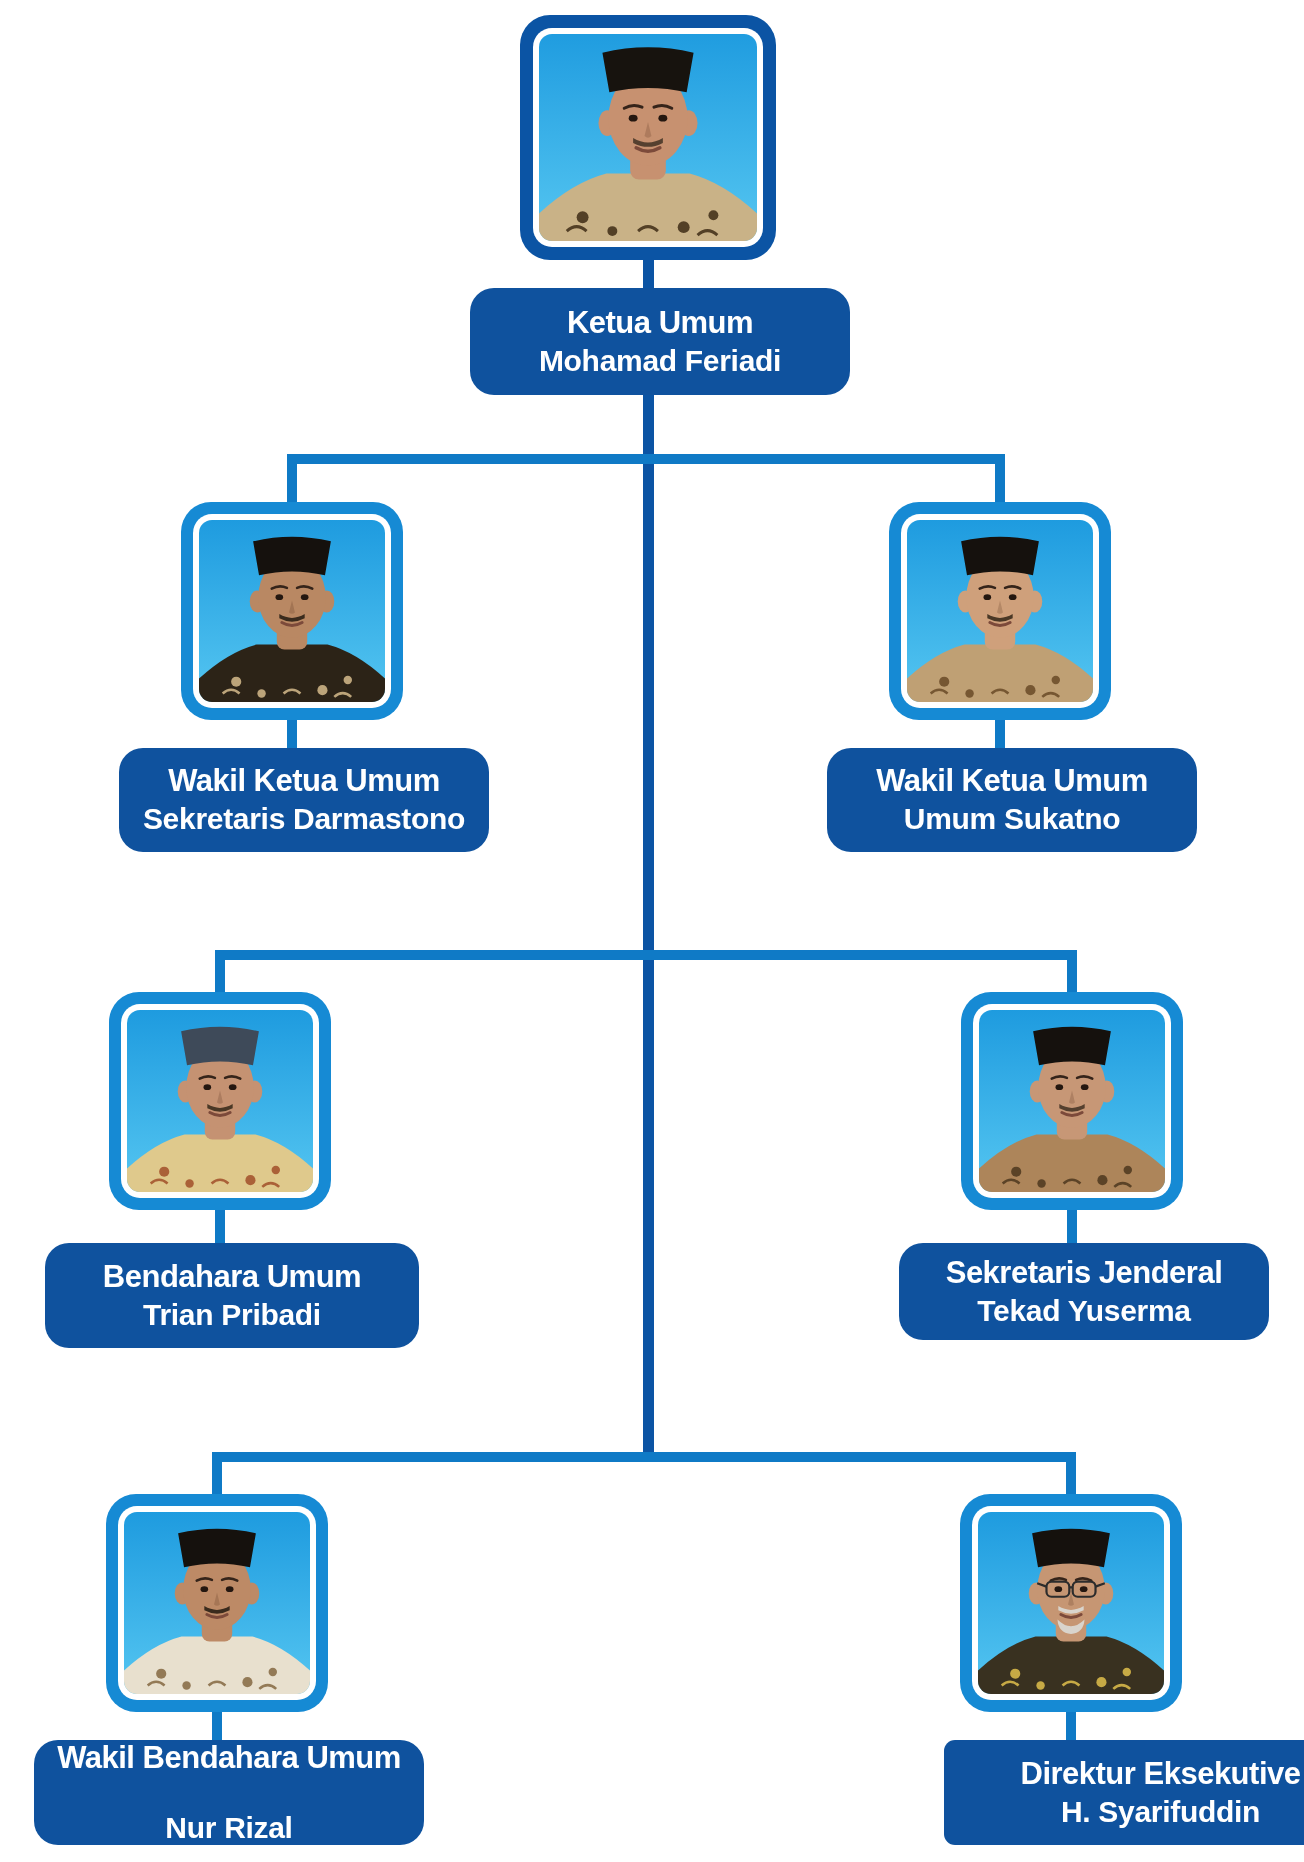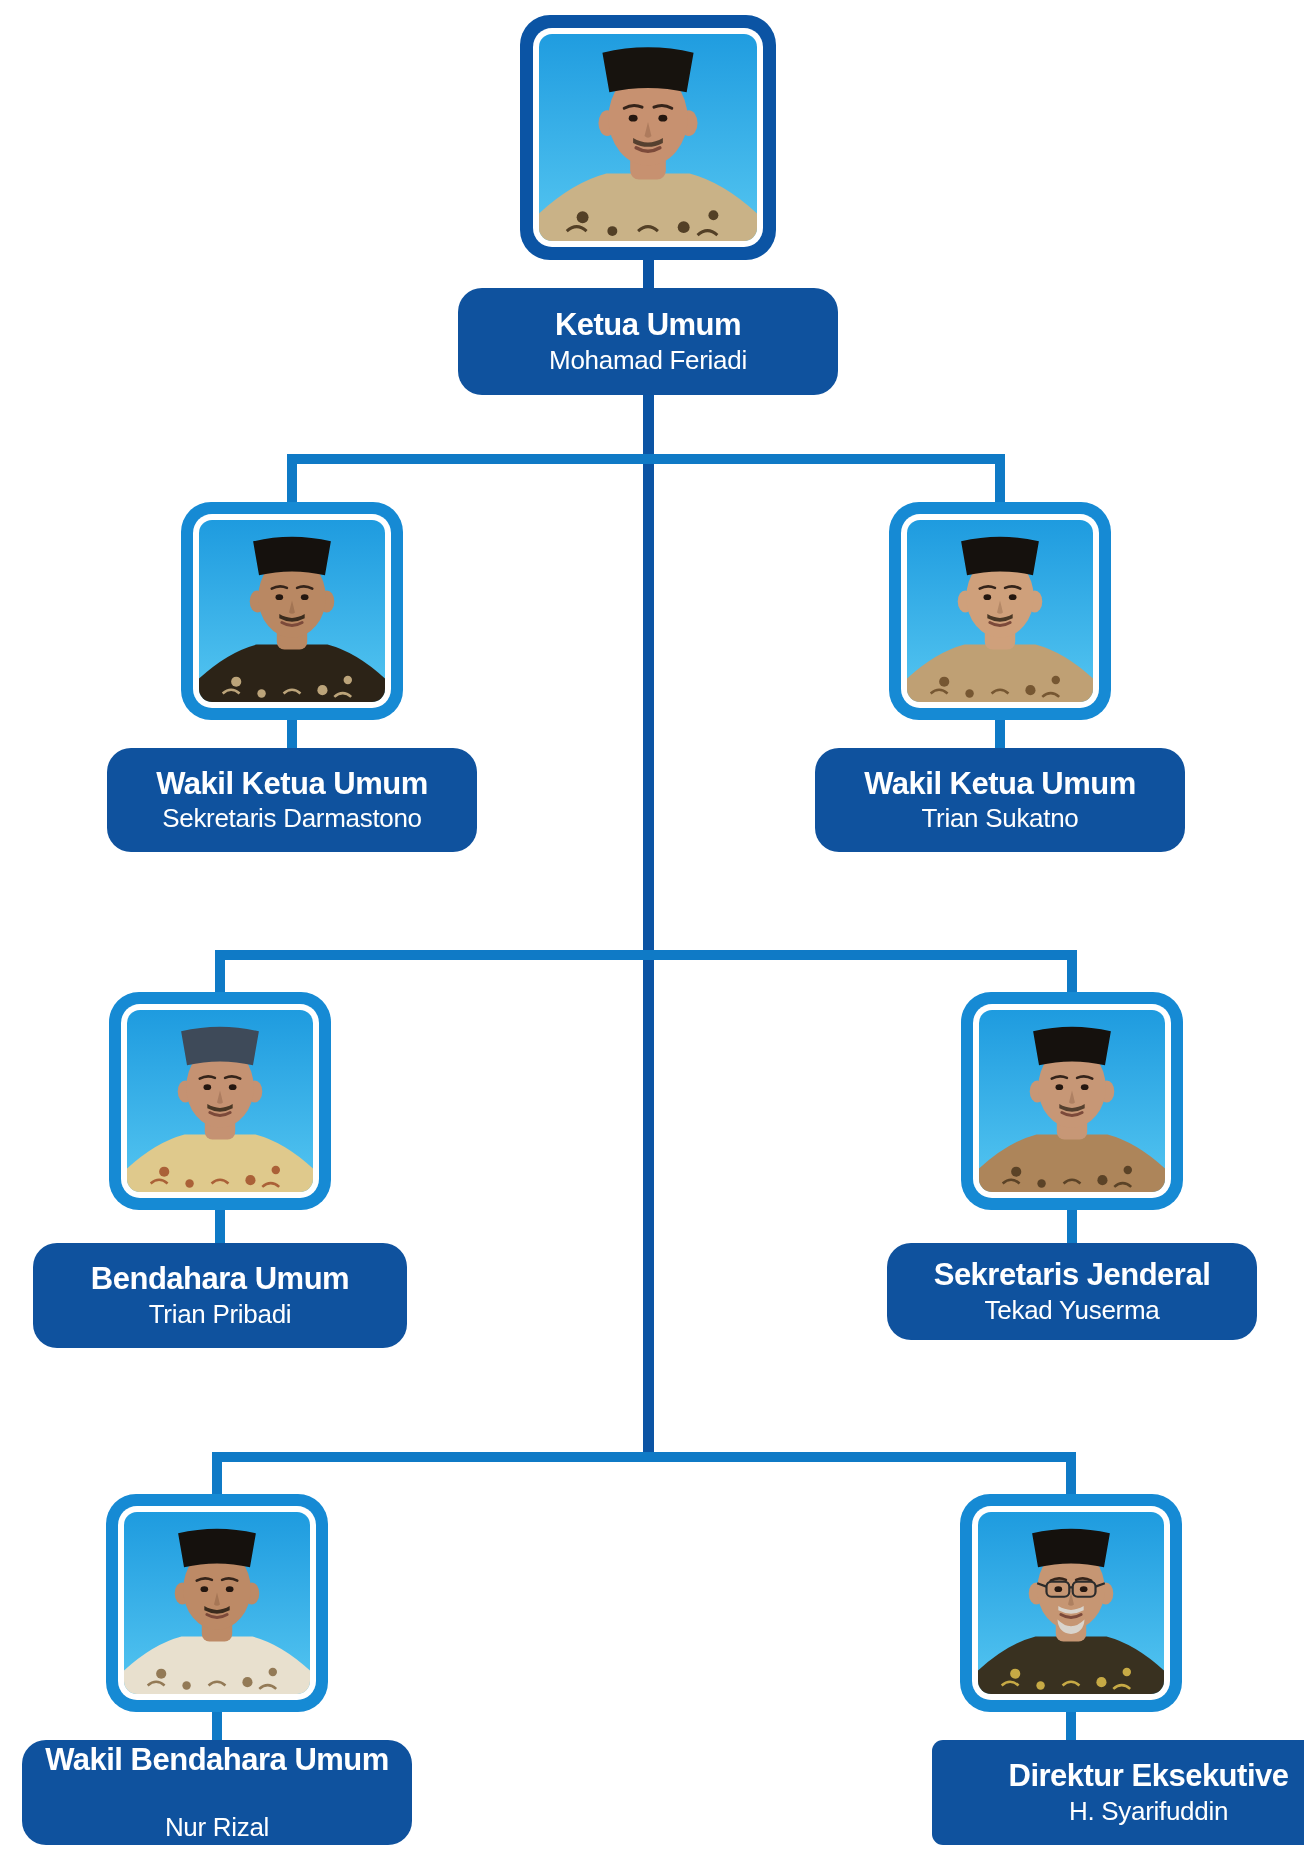--- a/index.html
+++ b/index.html
@@ -22,24 +22,24 @@
     padding:6px;box-sizing:border-box;
   }
   .photo-inner{
     width:100%;height:100%;border-radius:13px;overflow:hidden;position:relative;
   }
   .photo-inner svg{display:block;width:100%;height:100%;}
   
   .card{
     position:absolute;background:var(--box,#0F529E);border-radius:24px;
     color:var(--text,#fff);display:flex;flex-direction:column;align-items:center;
-    justify-content:center;text-align:center;box-sizing:border-box;gap:5px;
+    justify-content:center;text-align:center;box-sizing:border-box;gap:5px;margin-left:12px;
   }
   .card .title{font-weight:700;font-size:31px;letter-spacing:-0.5px;line-height:1.05;}
-  .card .name{font-weight:400;font-size:26px;letter-spacing:-0.3px;line-height:1.05;}
+  .card .name{font-weight:700;font-size:30px;letter-spacing:-0.3px;line-height:1.05;}
   
   .f0{left:520px;top:15px;width:256px;height:245px;}
   .f1{left:181px;top:502px;width:222px;height:218px;}
   .f2{left:889px;top:502px;width:222px;height:218px;}
   .f3{left:109px;top:992px;width:222px;height:218px;}
   .f4{left:961px;top:992px;width:222px;height:218px;}
   .f5{left:106px;top:1494px;width:222px;height:218px;}
   .f6{left:960px;top:1494px;width:222px;height:218px;}
   
   .b0{left:458px;top:288px;width:380px;height:107px;}
@@ -330,21 +330,21 @@
   <div class="card b0">
     <div class="title">Ketua Umum</div>
     <div class="name">Mohamad Feriadi</div>
   </div>
   <div class="card b1">
     <div class="title">Wakil Ketua Umum</div>
     <div class="name">Sekretaris Darmastono</div>
   </div>
   <div class="card b2">
     <div class="title">Wakil Ketua Umum</div>
-    <div class="name">Trian Sukatno</div>
+    <div class="name">Umum Sukatno</div>
   </div>
   <div class="card b3">
     <div class="title">Bendahara Umum</div>
     <div class="name">Trian Pribadi</div>
   </div>
   <div class="card b4">
     <div class="title">Sekretaris Jenderal</div>
     <div class="name">Tekad Yuserma</div>
   </div>
   <div class="card b5">

